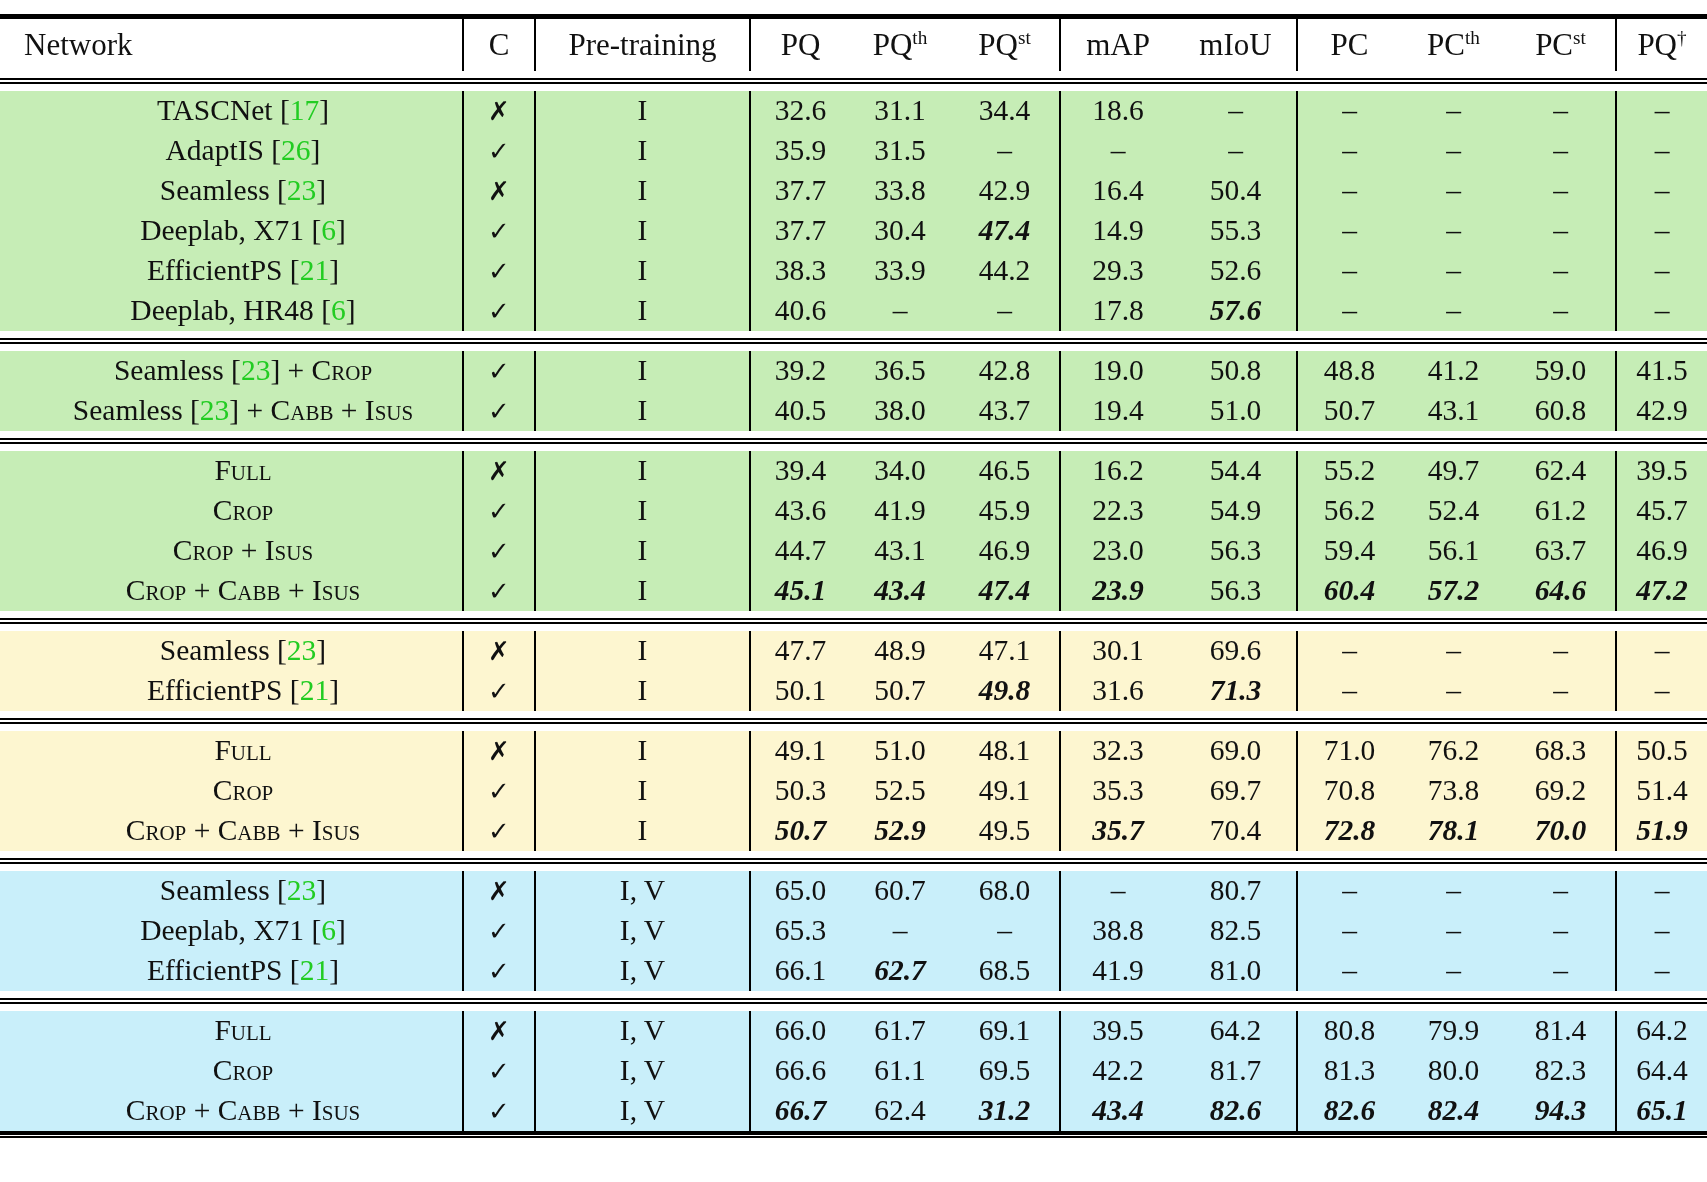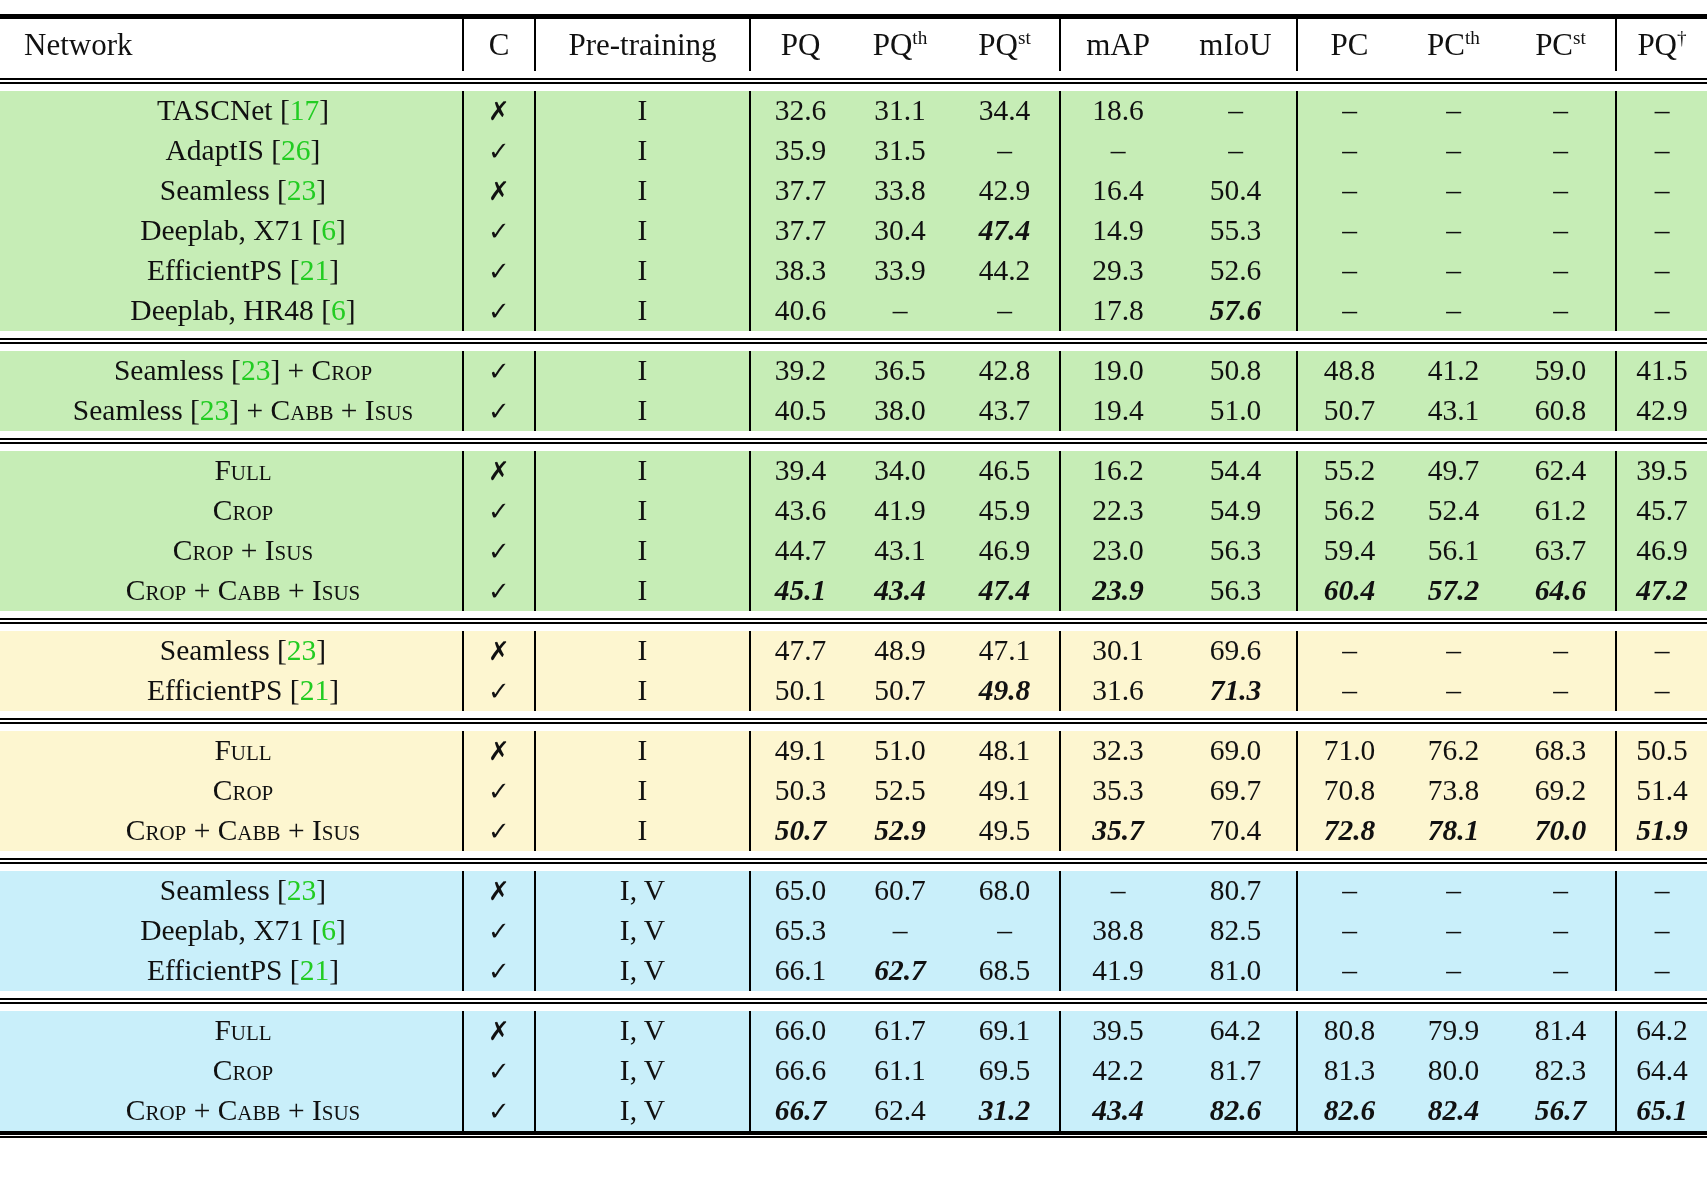--- a/index.html
+++ b/index.html
@@ -410,21 +410,21 @@
           <td class="label"><span class="sc">Crop + Cabb + Isus</span></td>
           <td class="bl"><span class="mark">✓</span></td>
           <td class="bl">I, V</td>
           <td class="bl b">66.7</td>
           <td>62.4</td>
           <td class="b">31.2</td>
           <td class="bl b">43.4</td>
           <td class="b">82.6</td>
           <td class="bl b">82.6</td>
           <td class="b">82.4</td>
-          <td class="b">56.7</td>
+          <td class="b">94.3</td>
           <td class="bl b">65.1</td>
         </tr>
         <tr class="bottom">
           <td colspan="12">
             <div class="bline"></div>
           </td>
         </tr>
       </tbody>
   </table>
 </div>

